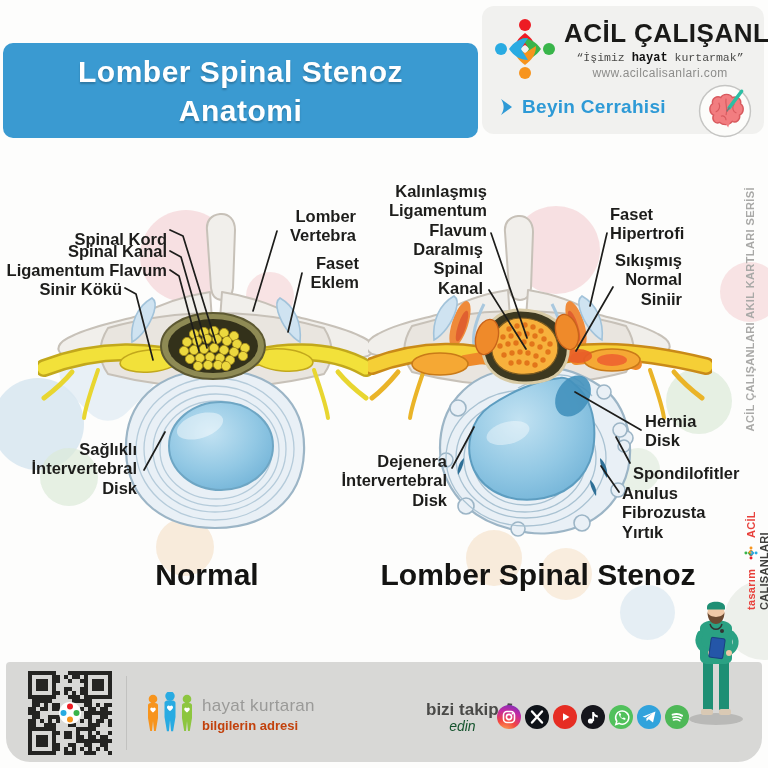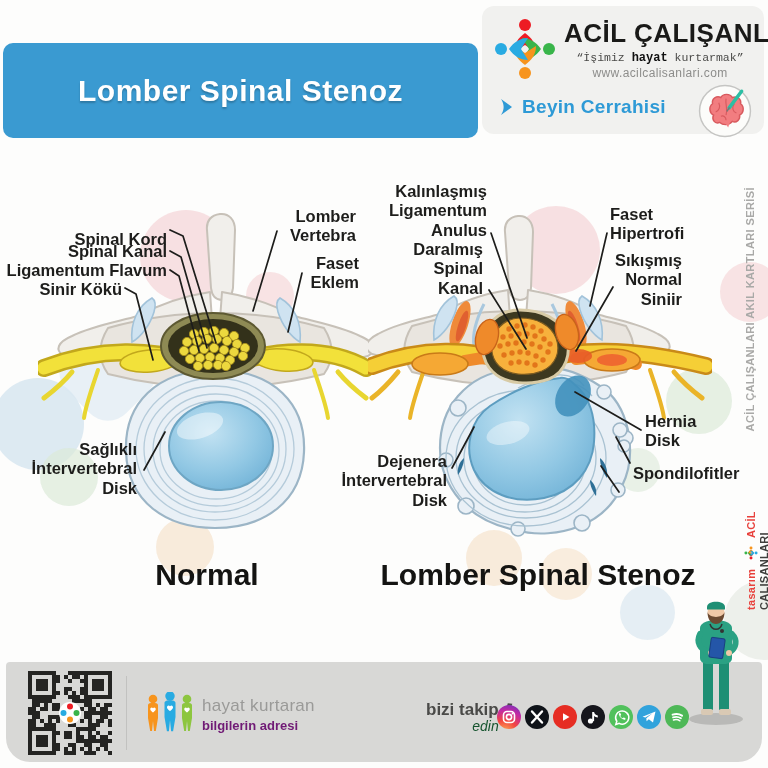--- a/index.html
+++ b/index.html
@@ -39,23 +39,23 @@
   #design-vtext .dark{color:#3f3f3d;}
   #design-vtext svg{display:inline-block;margin:5px 0;}
   
   #footer-bar{position:absolute;left:6px;top:662px;width:756px;height:100px;background:#d8d8d6;
     border-radius:4px 4px 24px 24px;z-index:15;}
   #qr{position:absolute;left:22px;top:9px;}
   #footer-divider{position:absolute;left:120px;top:14px;width:1px;height:74px;background:#c2c2c0;}
   #people-logo{position:absolute;left:138px;top:30px;}
   #slogan{position:absolute;left:196px;top:34px;}
   #slogan-1{font-size:17px;color:#9a9a98;letter-spacing:.3px;}
-  #slogan-2{font-size:13px;font-weight:700;color:#701a75;margin-top:2px;}
+  #slogan-2{font-size:13px;font-weight:700;color:#c2410c;margin-top:2px;}
   #follow{position:absolute;left:420px;top:38px;display:flex;align-items:flex-start;}
-  #follow .col{display:flex;flex-direction:column;align-items:flex-end;}
+  #follow .col{display:flex;flex-direction:column;align-items:center;}
   #follow-1{font-size:17px;font-weight:800;color:#4a4a48;}
   #follow-2{font-size:14px;font-style:italic;color:#14532d;margin-top:-2px;}
   #follow-mark{font-size:32px;font-weight:900;font-style:italic;color:#4a4a48;margin-left:2px;
     transform:rotate(6deg);line-height:.9;}
   #social-row{position:absolute;left:491px;top:43px;display:flex;gap:4px;z-index:16;}
   .soc{width:24px;height:24px;border-radius:50%;display:flex;align-items:center;justify-content:center;}
   .soc svg{display:block;}
   .soc.ig{background:radial-gradient(circle at 30% 120%,#fdc05b 0%,#f3473f 40%,#c32aa3 70%,#7232bd 95%);}
   .soc.x{background:#0f1319;}
   .soc.yt{background:#e62d23;}
@@ -82,20 +82,21 @@
     <div class="blob" style="left:466px;top:530px;width:56px;height:56px;background:#f6e6d2;opacity:.8;"></div>
     <div class="blob" style="left:540px;top:548px;width:52px;height:52px;background:#f6e6d2;opacity:.7;"></div>
     <div class="blob" style="left:666px;top:368px;width:66px;height:66px;background:#dcead8;opacity:.7;"></div>
     <div class="blob" style="left:616px;top:448px;width:44px;height:44px;background:#dcead8;opacity:.6;"></div>
     <div class="blob" style="left:724px;top:580px;width:80px;height:80px;background:#e8ece6;opacity:.8;"></div>
     <div class="blob" style="left:620px;top:585px;width:55px;height:55px;background:#d6e4ee;opacity:.6;"></div>
   </div>
 
   <div id="title-banner">
     <div class="t1">Lomber Spinal Stenoz</div>
+    <div class="t2">Anatomi</div>
   </div>
 
   <div id="brand-panel">
     <div id="brand-row">
       <svg width="66" height="66" viewBox="-33 -33 66 66">
         <g fill="#ed1c24">
             <circle cx="0" cy="-24" r="6"></circle>
             <path d="M0,-16 C7,-11 11,-5 11,3 L0,-4 L-11,3 C-11,-5 -7,-11 0,-16 z"></path>
           </g>
         <g fill="#39b54a" transform="rotate(90)">
@@ -351,32 +352,35 @@
 Vertebra</div>
   <div class="lbl c" style="left:305px;top:254px;width:54px;">Faset
 Eklem</div>
   <div class="lbl r" style="right:631px;top:440px;">Sağlıklı
 İntervertebral
 Disk</div>
   <div class="cap" style="left:140px;top:558px;width:134px;">Normal</div>
 
   <div class="lbl r" style="right:281px;top:182px;">Kalınlaşmış
 Ligamentum
-Anulus</div>
+Flavum</div>
   <div class="lbl r" style="right:285px;top:240px;">Daralmış
 Spinal
 Kanal</div>
   <div class="lbl" style="left:610px;top:205px;">Faset
 Hipertrofi</div>
   <div class="lbl c" style="left:610px;top:251px;width:72px;">Sıkışmış
 Normal
 Siniir</div>
   <div class="lbl" style="left:645px;top:412px;">Hernia
 Disk</div>
   <div class="lbl" style="left:633px;top:456px;margin-top:8px;">Spondilofitler</div>
+  <div class="lbl" style="left:622px;top:484px;">Anulus
+Fibrozusta
+Yırtık</div>
   <div class="lbl r" style="right:321px;top:452px;">Dejenera
 İntervertebral
 Disk</div>
   <div class="cap" style="left:368px;top:558px;width:340px;">Lomber Spinal Stenoz</div>
 
   <div class="vtext" id="series-vtext">ACİL ÇALIŞANLARI AKIL KARTLARI SERİSİ</div>
   <div class="vtext" id="design-vtext">
     <span class="red">tasarım</span>
     <svg width="14" height="14" viewBox="-33 -33 66 66">
       <g fill="#ed1c24">

